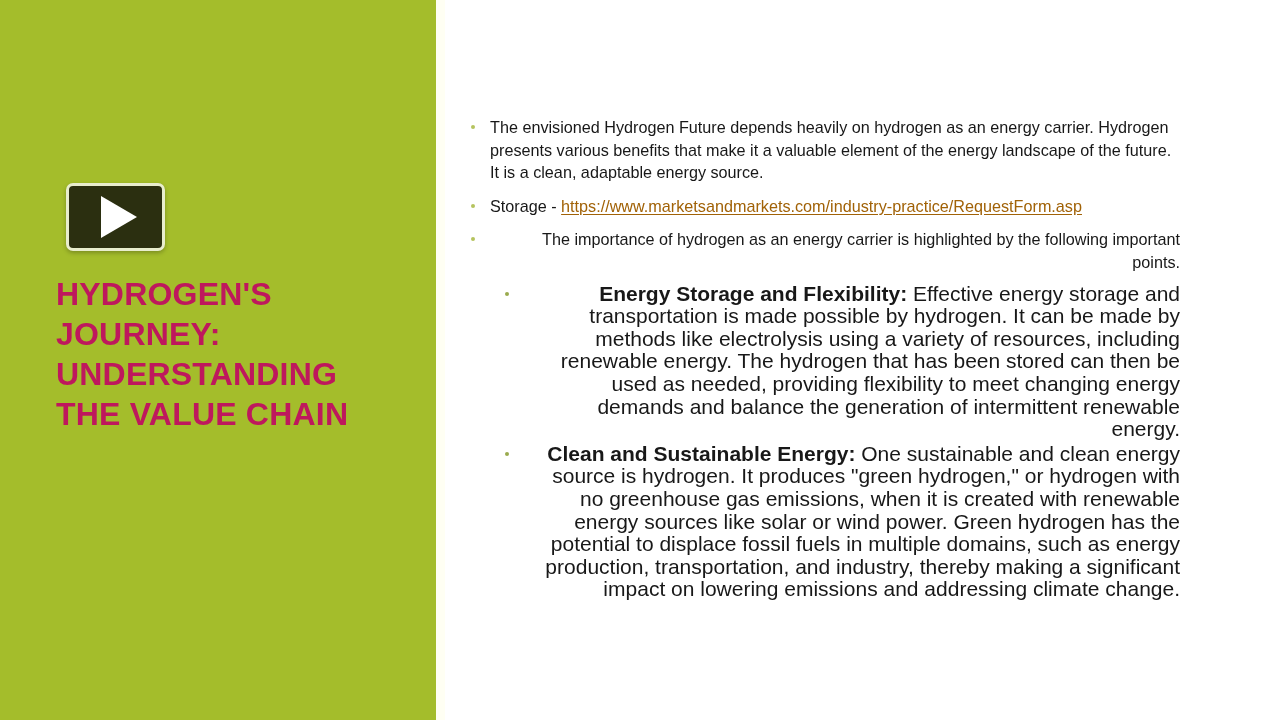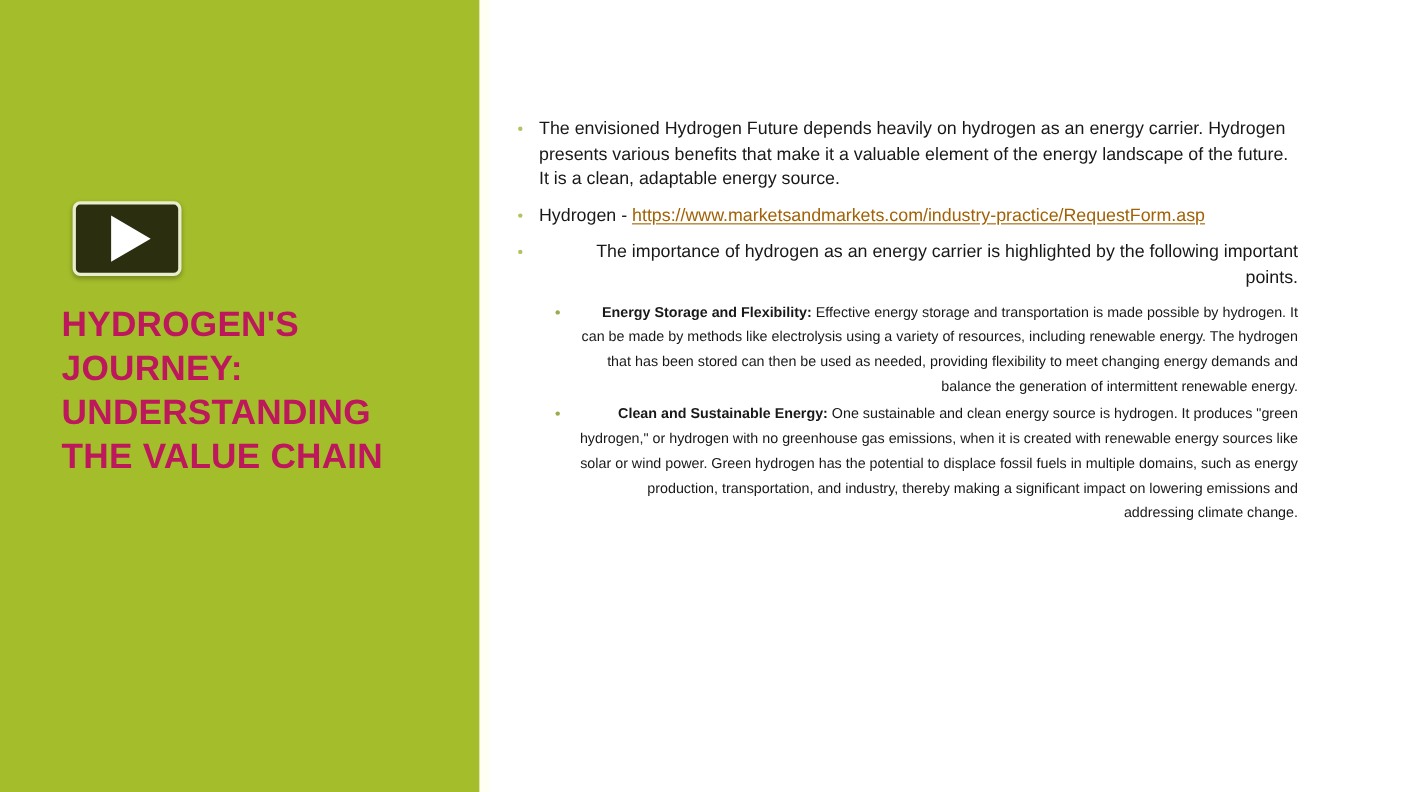--- a/index.html
+++ b/index.html
@@ -77,21 +77,21 @@
     line-height: 40px;
     letter-spacing: 0.2px;
     text-transform: uppercase;
     white-space: pre-line;
   }
 
   
   .content {
     position: absolute;
     left: 466px;
-    top: 106px;
+    top: 116px;
     width: 714px;
     color: #181818;
   }
 
   .bullet-block {
     position: relative;
     padding-left: 24px;
     font-size: 16.2px;
     line-height: 22.6px;
     margin-bottom: 11px;
@@ -110,21 +110,21 @@
   }
 
   
   .sub-list {
     margin-top: 9px;
     padding-left: 12px;
   }
   .sub-block {
     position: relative;
     padding-left: 22px;
-    font-size: 13px;
+    font-size: 21px;
     line-height: 22.6px;
     margin-bottom: 2px;
   }
   .sub-block .bullet-dot {
     left: 3px;
     top: 9px;
     width: 4px;
     height: 4px;
     background: #9aab4e;
   }
@@ -156,21 +156,21 @@
 
   <div class="content">
 
     <div class="bullet-block">
       <span class="bullet-dot"></span>
       <span>The envisioned Hydrogen Future depends heavily on hydrogen as an energy carrier. Hydrogen presents various benefits that make it a valuable element of the energy landscape of the future. It is a clean, adaptable energy source.</span>
     </div>
 
     <div class="bullet-block">
       <span class="bullet-dot"></span>
-      <span>Hydrogen - </span><a class="ext-link" href="#">https://www.marketsandmarkets.com/industry-practice/RequestForm.asp</a>
+      <span>Storage - </span><a class="ext-link" href="#">https://www.marketsandmarkets.com/industry-practice/RequestForm.asp</a>
     </div>
 
     <div class="bullet-block">
       <span class="bullet-dot"></span>
       <span>The importance of hydrogen as an energy carrier is highlighted by the following important points.</span>
 
       
       <div class="sub-list">
 
         <div class="sub-block">

